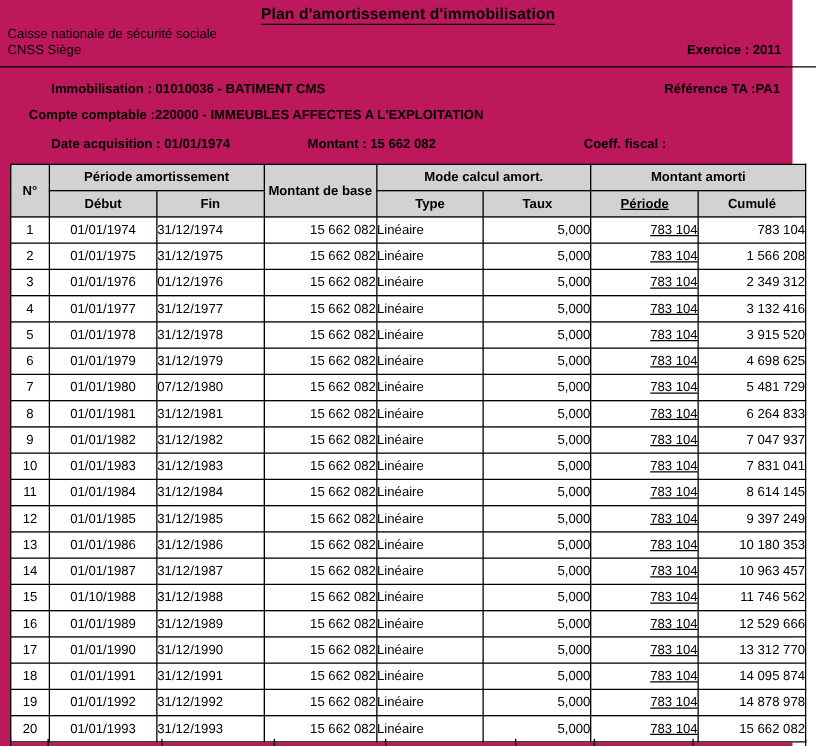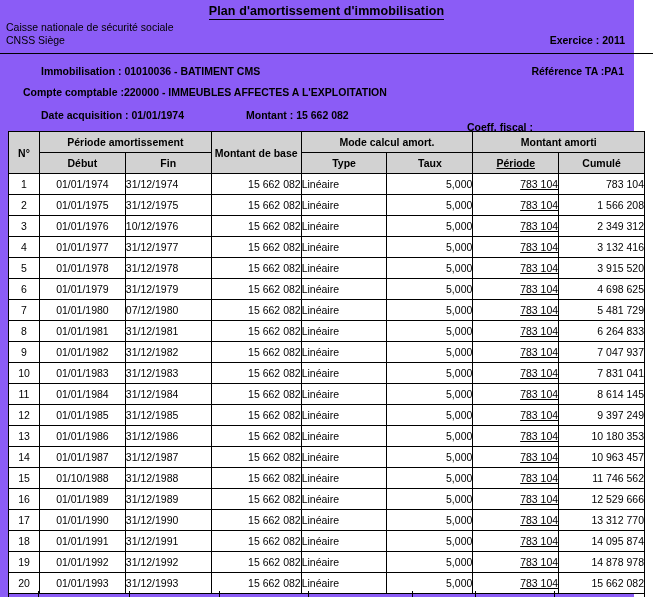--- a/index.html
+++ b/index.html
@@ -13,21 +13,21 @@
     font-family: "Liberation Sans", sans-serif;
     color: #000000;
     overflow: hidden;
     position: relative;
   }
 
   .page {
     position: relative;
     width: 634px;
     height: 597px;
-    background: #8b5cf6;
+    background: #be185d;
   }
 
   
   .doc-title {
     position: absolute;
     top: 4px;
     left: 0;
     width: 653px;
     text-align: center;
     font-size: 12.5px;
@@ -69,21 +69,21 @@
     position: absolute;
     font-size: 10.5px;
     font-weight: bold;
     white-space: nowrap;
   }
   .l-immo   { top: 65px; left: 41px; }
   .l-ref    { top: 65px; right: 10px; }
   .l-compte { top: 86px; left: 23px; }
   .l-date   { top: 109px; left: 41px; }
   .l-mont   { top: 109px; left: 246px; }
-  .l-coeff  { top: 121px; left: 467px; }
+  .l-coeff  { top: 109px; left: 467px; }
 
   .info-line .val {
     font-weight: bold;
   }
 
   
   .tbl-wrap {
     position: absolute;
     top: 131px;
     left: 8px;
@@ -226,21 +226,21 @@
             <td class="c-fin">31/12/1975</td>
             <td class="c-base">15 662 082</td>
             <td class="c-type">Linéaire</td>
             <td class="c-taux">5,000</td>
             <td class="c-per">783 104</td>
             <td class="c-cum">1 566 208</td>
           </tr>
           <tr>
             <td class="c-num">3</td>
             <td class="c-debut">01/01/1976</td>
-            <td class="c-fin">10/12/1976</td>
+            <td class="c-fin">01/12/1976</td>
             <td class="c-base">15 662 082</td>
             <td class="c-type">Linéaire</td>
             <td class="c-taux">5,000</td>
             <td class="c-per">783 104</td>
             <td class="c-cum">2 349 312</td>
           </tr>
           <tr>
             <td class="c-num">4</td>
             <td class="c-debut">01/01/1977</td>
             <td class="c-fin">31/12/1977</td>

